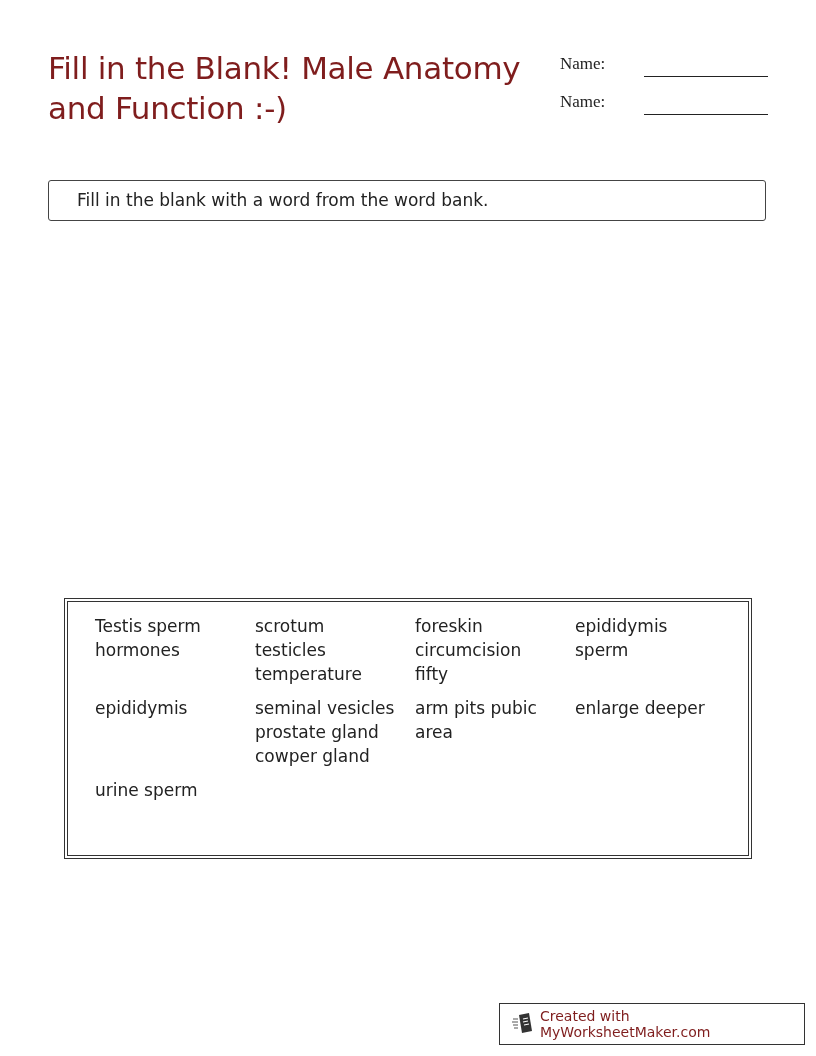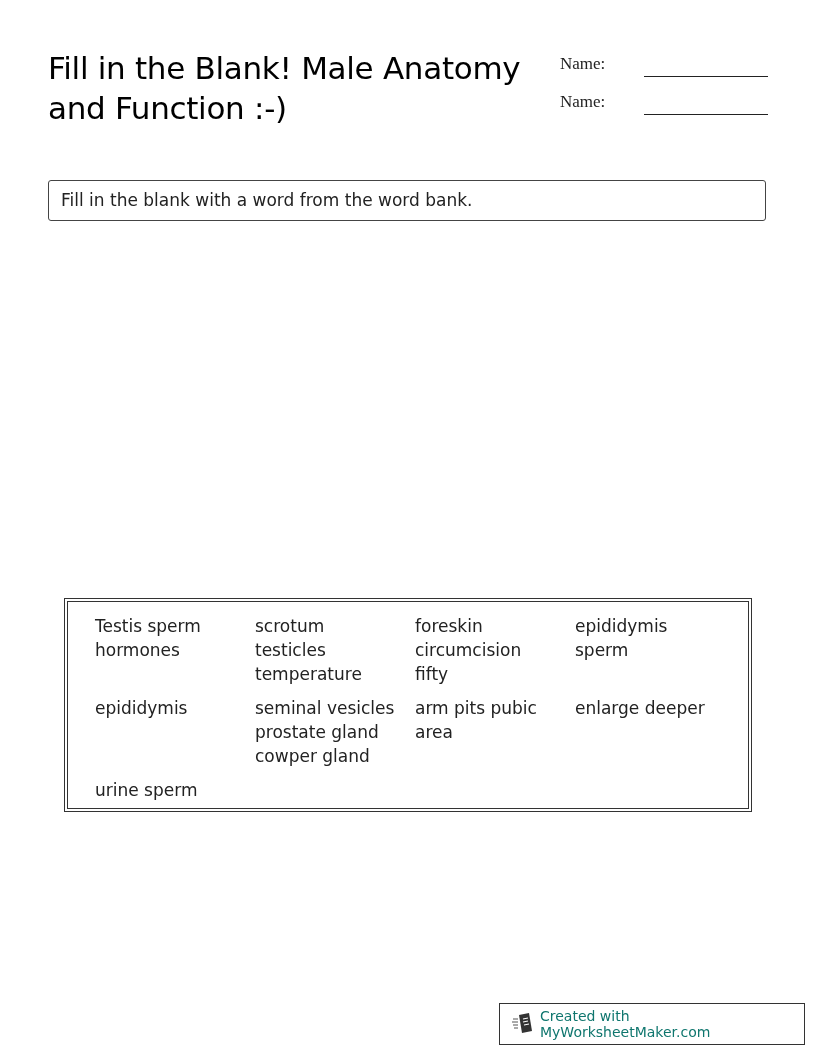--- a/index.html
+++ b/index.html
@@ -1,33 +1,33 @@
 <!DOCTYPE html>
 <html><head>
 <meta charset="utf-8">
 <style>
   html, body { margin: 0; padding: 0; background: #ffffff; }
   body { width: 816px; height: 1056px; position: relative; overflow: hidden; color: #222; }
   .title { position: absolute; left: 48px; top: 48px; width: 500px;
-    font-family: "DejaVu Sans", sans-serif; font-size: 31px; line-height: 40px; color: #000000; letter-spacing: -0.3px; }
+    font-family: "DejaVu Sans", sans-serif; font-size: 31px; line-height: 40px; color: #7f1d1d; letter-spacing: -0.3px; }
   .field { position: absolute; font-family: "Liberation Serif", serif; font-size: 17px; color: #222; }
   .field .lbl { position: absolute; width: 80px; }
   .field .line { position: absolute; height: 0; border-bottom: 1px solid #222; width: 124px; }
   .instructions { position: absolute; left: 48px; top: 180px; width: 718px; height: 41px;
     border: 1px solid #444; border-radius: 3px; box-sizing: border-box;
-    font-family: "DejaVu Sans", sans-serif; font-size: 17px; padding: 9px 12px; color: #222; }
-  .wordbank { position: absolute; left: 64px; top: 598px; width: 688px; height: 214px;
+    font-family: "DejaVu Sans", sans-serif; font-size: 17px; padding: 9px 28px; color: #222; }
+  .wordbank { position: absolute; left: 64px; top: 598px; width: 688px; height: 261px;
     box-sizing: border-box; border: 4px double #333; }
   .wb-grid { position: absolute; left: 27px; top: 12px;
     display: grid; grid-template-columns: 160px 160px 160px 160px; row-gap: 10px;
     font-family: "DejaVu Sans", sans-serif; font-size: 17px; line-height: 24px; color: #222; }
   .wb-cell { white-space: pre-line; }
   .footer { position: absolute; left: 499px; top: 1003px; width: 306px; height: 42px;
     border: 1px solid #333; box-sizing: border-box; display: flex; align-items: center;
-    padding-left: 12px; font-family: "DejaVu Sans", sans-serif; font-size: 14px; color: #0f766e; }
+    padding-left: 12px; font-family: "DejaVu Sans", sans-serif; font-size: 14px; color: #7f1d1d; }
   .footer svg { margin-right: 6px; }
 </style>
 </head>
 <body>
 
 <div class="title">Fill in the Blank! Male Anatomy and Function :-)</div>
 
 <div class="field" style="left:560px; top:54px;">
   <span class="lbl" style="left:0; top:0;">Name:</span>
   <span class="line" style="left:84px; top:22px;"></span>

